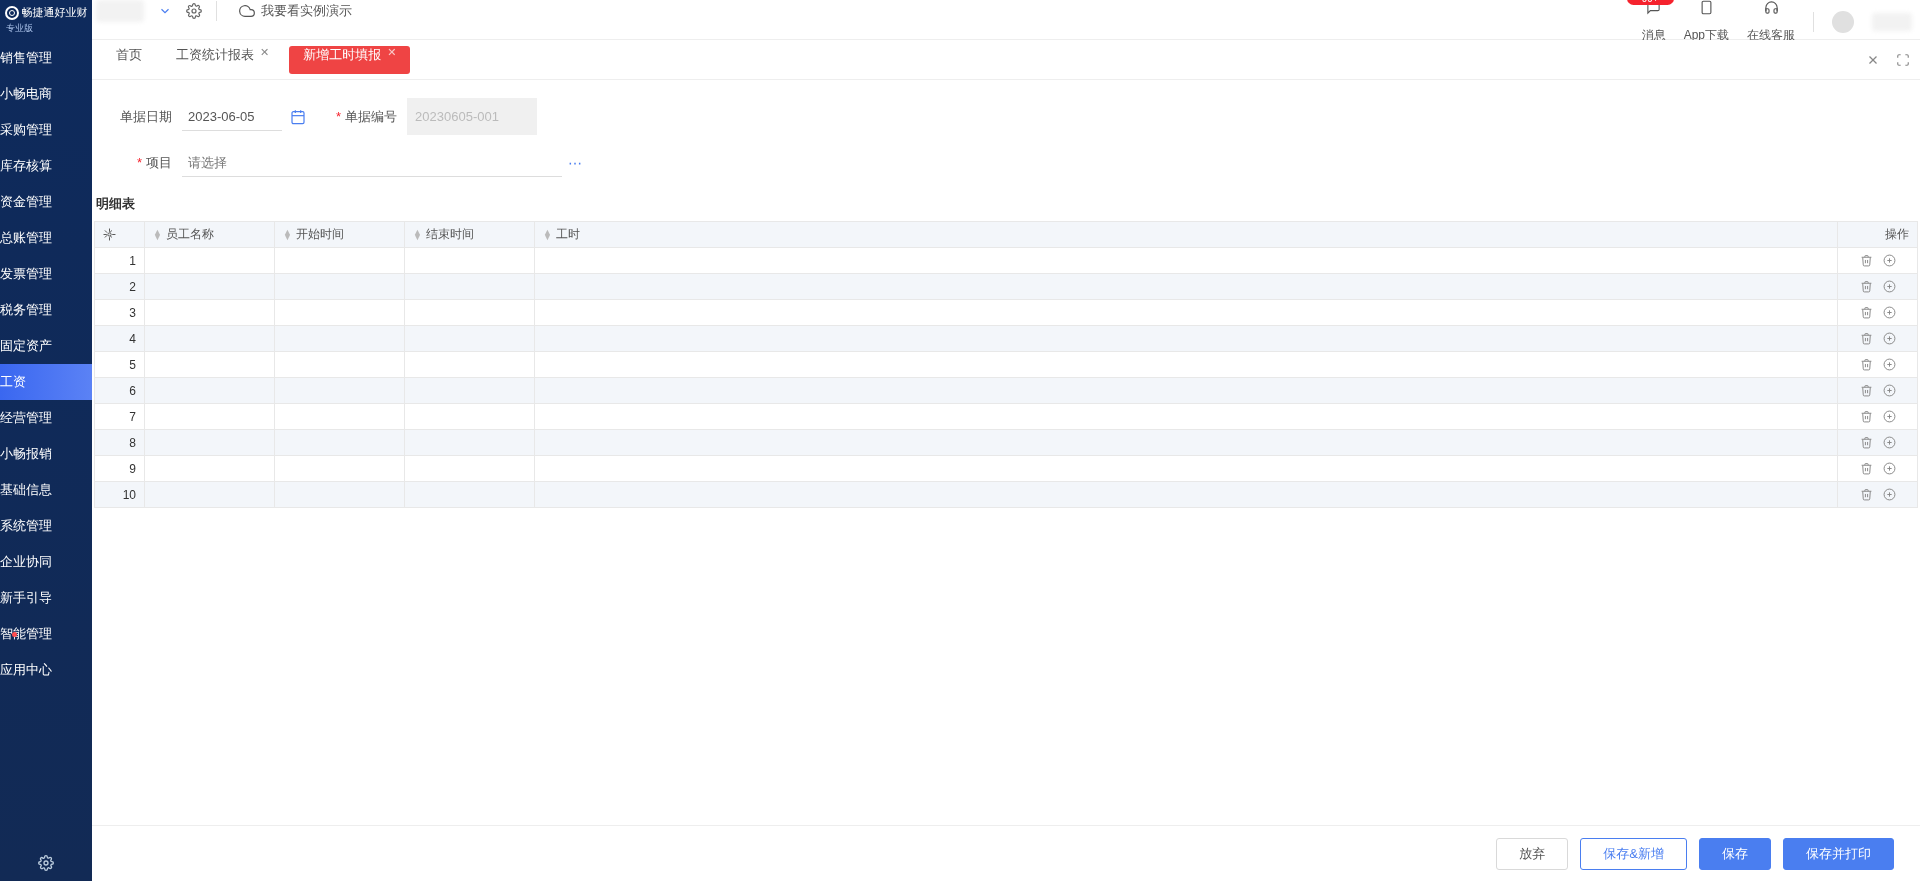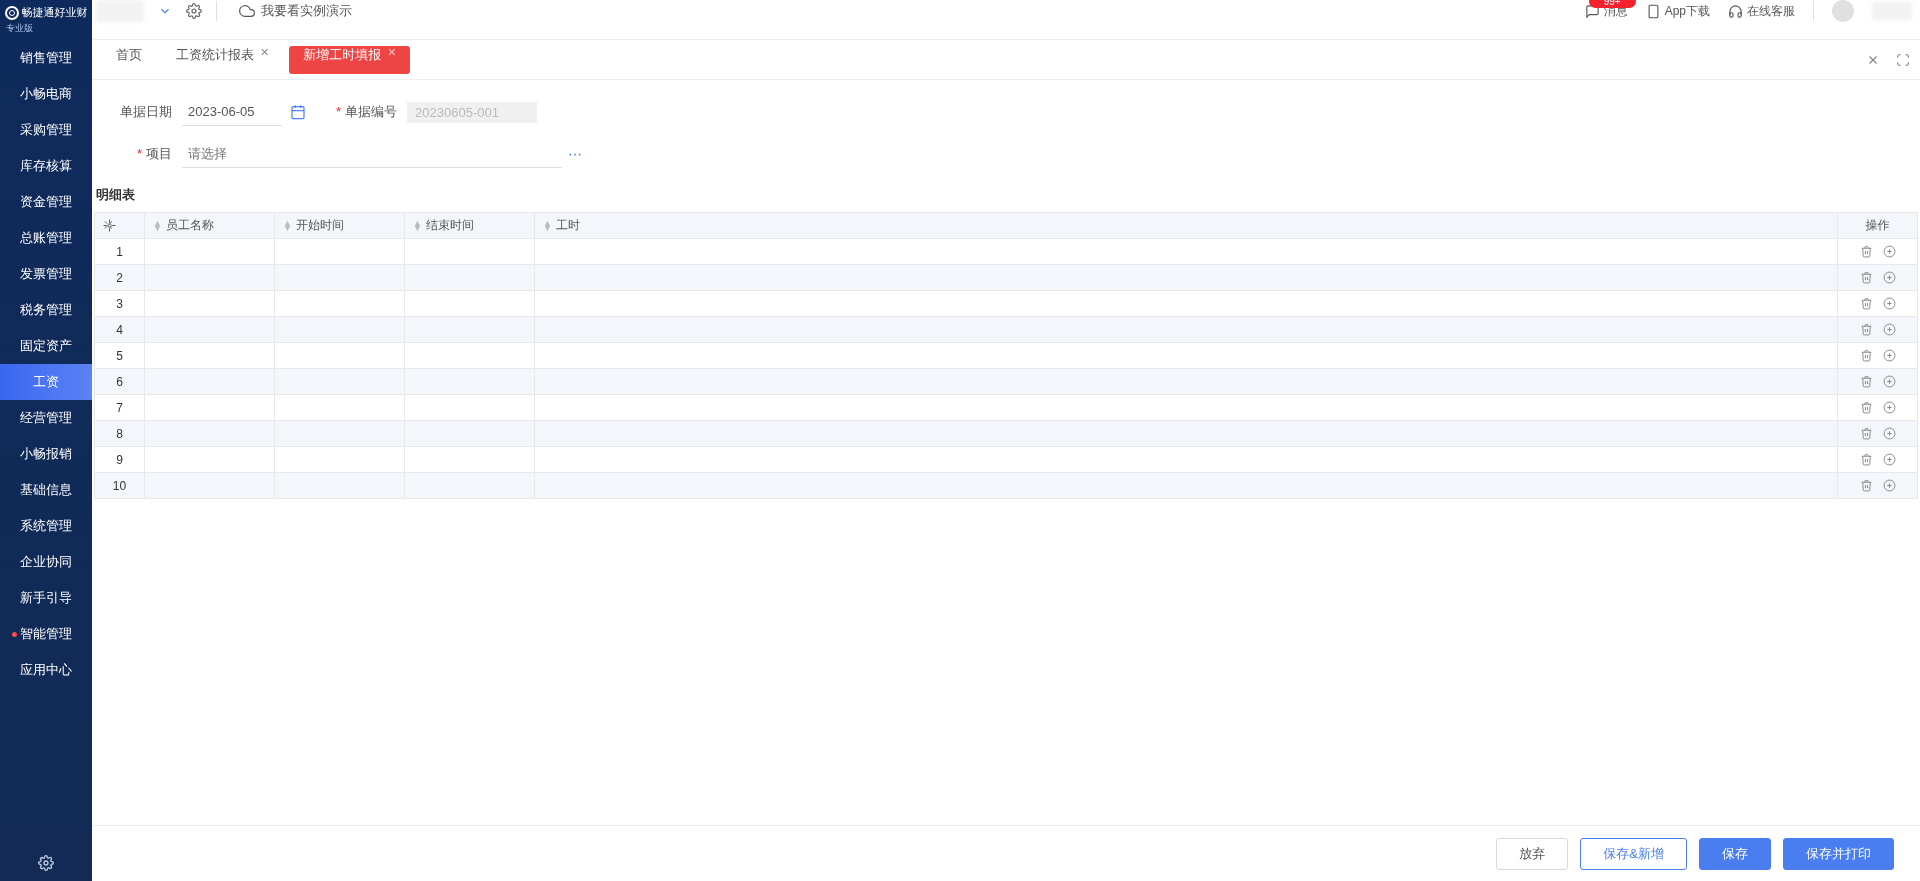--- a/index.html
+++ b/index.html
@@ -6,36 +6,36 @@
 body { font-family: "Microsoft YaHei", -apple-system, sans-serif; font-size: 13px; color: #333; background: #fff; overflow: hidden; }
 
 
 .top-header { height: 40px; display: flex; align-items: flex-start; padding: 0 8px 0 96px; border-bottom: 1px solid #eee; position: relative; }
 .hdr-left { display: flex; align-items: center; gap: 14px; }
 .hdr-blur { width: 48px; height: 22px; background: #f2f2f2; filter: blur(2px); border-radius: 3px; }
 .hdr-dd { color: #4a7ef0; cursor: pointer; font-size: 14px; }
 .hdr-gear { color: #666; cursor: pointer; }
 .hdr-demo { display: flex; align-items: center; gap: 6px; color: #555; cursor: pointer; margin-left: 8px; }
 .hdr-right { margin-left: auto; display: flex; align-items: center; gap: 18px; color: #555; }
-.hdr-item { display: flex; align-items: center; gap: 4px; cursor: pointer; font-size: 12px; position: relative; }
+.hdr-item { display: flex; align-items: center; gap: 12px; cursor: pointer; font-size: 12px; position: relative; flex-direction: column; }
 .hdr-badge { position: absolute; top: -8px; right: -8px; background: #f5222d; color: #fff; font-size: 10px; padding: 1px 15px; border-radius: 8px; }
 .hdr-avatar { width: 22px; height: 22px; border-radius: 50%; background: #e0e0e0; }
 .hdr-blur2 { width: 40px; height: 18px; background: #f2f2f2; filter: blur(2px); border-radius: 3px; }
 .hdr-sep { width: 1px; height: 20px; background: #e0e0e0; }
 
 
 .sidebar { position: fixed; left: 0; top: 0; bottom: 0; width: 92px; background: linear-gradient(180deg,#0e2a5c 0%, #122a55 100%); color: #fff; display: flex; flex-direction: column; z-index: 10; }
 .sb-logo { height: 40px; display: flex; flex-direction: column; align-items: center; justify-content: center; font-size: 10px; }
 .sb-logo-row { display: flex; align-items: center; gap: 3px; }
 .sb-logo-icon { width: 14px; height: 14px; border: 2px solid #fff; border-radius: 50%; position: relative; }
 .sb-logo-icon::after { content: ""; position: absolute; inset: 2px; border: 1px solid #fff; border-radius: 50%; }
 .sb-logo-txt { font-size: 11px; font-weight: 500; }
 .sb-edition { font-size: 9px; color: #a8c0e8; align-self: flex-start; margin-left: 6px; margin-top: 2px; }
 .sb-items { flex: 1; overflow: auto; }
-.sb-item { height: 36px; display: flex; align-items: center; justify-content: center; font-size: 13px; cursor: pointer; position: relative; }
+.sb-item { height: 36px; display: flex; align-items: center; font-size: 13px; cursor: pointer; position: relative; }
 .sb-item.active { background: linear-gradient(90deg,#3a67f0,#5b82f5); }
 .sb-dot { position: absolute; left: 12px; width: 5px; height: 5px; border-radius: 50%; background: #ff4d4f; }
 .sb-footer { height: 36px; display: flex; align-items: center; justify-content: center; color: #bcd; cursor: pointer; }
 
 
 .main { position: absolute; left: 92px; right: 0; top: 40px; bottom: 0; display: flex; flex-direction: column; background: #f5f5f5; }
 
 .tabs { height: 40px; background: #fff; display: flex; align-items: center; padding-left: 10px; border-bottom: 1px solid #eee; }
 .tab { height: 28px; padding: 0 14px; display: flex; gap: 6px; font-size: 13px; color: #555; cursor: pointer; border-radius: 3px; margin-right: 6px; }
 .tab.active { background: #ef4444; color: #fff; }
@@ -45,32 +45,32 @@
 
 .content { flex: 1; background: #fff; margin: 0; display: flex; flex-direction: column; overflow: hidden; }
 
 .form-row { display: flex; align-items: center; gap: 30px; padding: 18px 28px 10px 28px; }
 .form-field { display: flex; align-items: center; gap: 10px; }
 .form-label { font-size: 13px; color: #555; min-width: 52px; text-align: right; }
 .form-label .req { color: #f5222d; margin-right: 4px; }
 .form-input { height: 28px; border: none; border-bottom: 1px solid #ddd; padding: 0 6px; font-size: 13px; color: #555; background: transparent; }
 .form-input.date { width: 100px; }
 .form-cal { color: #4a7ef0; cursor: pointer; font-size: 15px; margin-left: -2px; }
-.form-code { width: 130px; height: 21px; background: #f0f0f0; display: flex; align-items: center; padding: 0 8px; color: #bbb; font-size: 13px; }
+.form-code { width: 130px; height: 37px; background: #f0f0f0; display: flex; align-items: center; padding: 0 8px; color: #bbb; font-size: 13px; }
 .form-select-wrap { display: flex; align-items: center; gap: 6px; }
 .form-select { width: 380px; height: 28px; border: none; border-bottom: 1px solid #ddd; padding: 0 6px; font-size: 13px; color: #bbb; cursor: pointer; background: transparent; }
 .form-more { color: #4a7ef0; cursor: pointer; letter-spacing: 1px; font-size: 14px; }
 
 .section-title { padding: 8px 4px; font-size: 13px; font-weight: 600; color: #333; }
 
 .table-wrap { flex: 1; overflow: auto; padding: 0 2px; }
 table { width: 100%; border-collapse: collapse; table-layout: fixed; }
 th, td { border: 1px solid #e8e8e8; height: 26px; font-size: 12px; padding: 0 8px; }
 th { background: #f3f6fa; color: #555; font-weight: 500; text-align: left; position: relative; }
-th.center, td.center { text-align: center; }
+th.center, td.center { text-align: right; }
 th .sort { color: #bbb; font-size: 9px; margin-right: 4px; display: inline-flex; flex-direction: column; line-height: 5px; vertical-align: middle; }
 .col-idx { width: 50px; }
 .col-emp { width: 130px; }
 .col-start { width: 130px; }
 .col-end { width: 130px; }
 .col-act { width: 80px; }
 tbody tr:nth-child(even) td { background: #f3f6fa; }
 .row-act { display: flex; gap: 10px; justify-content: center; color: #888; }
 .row-act span { cursor: pointer; }
 

